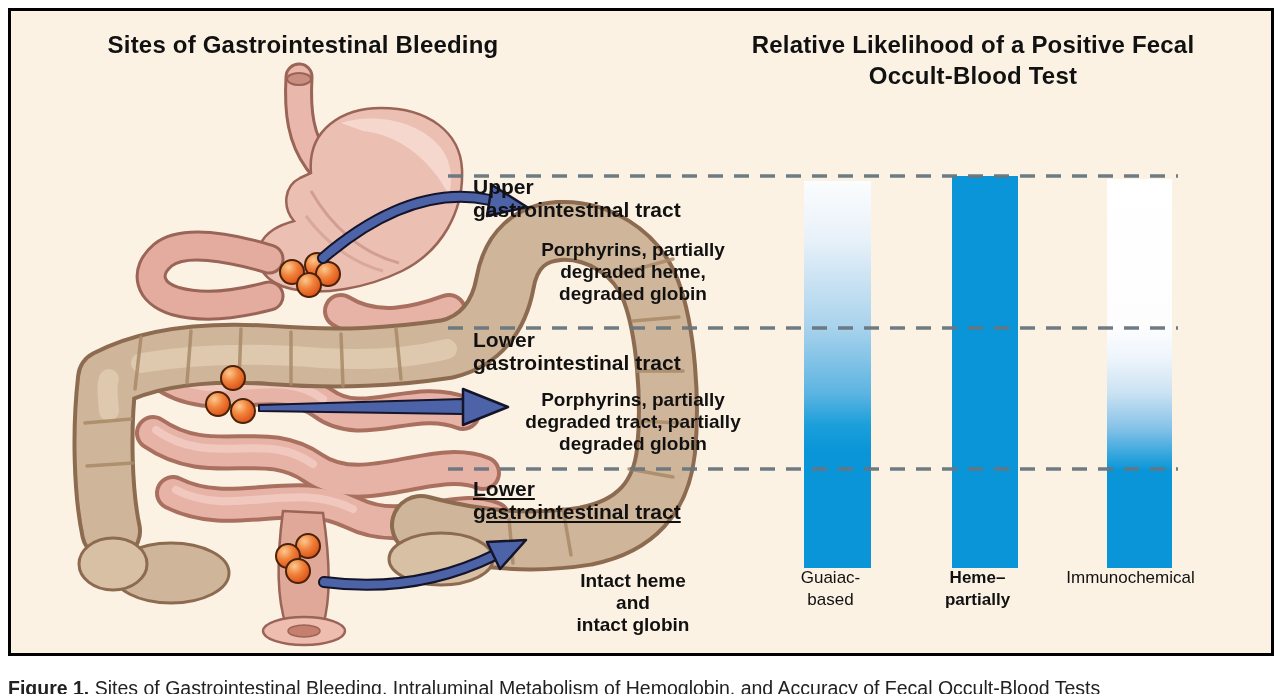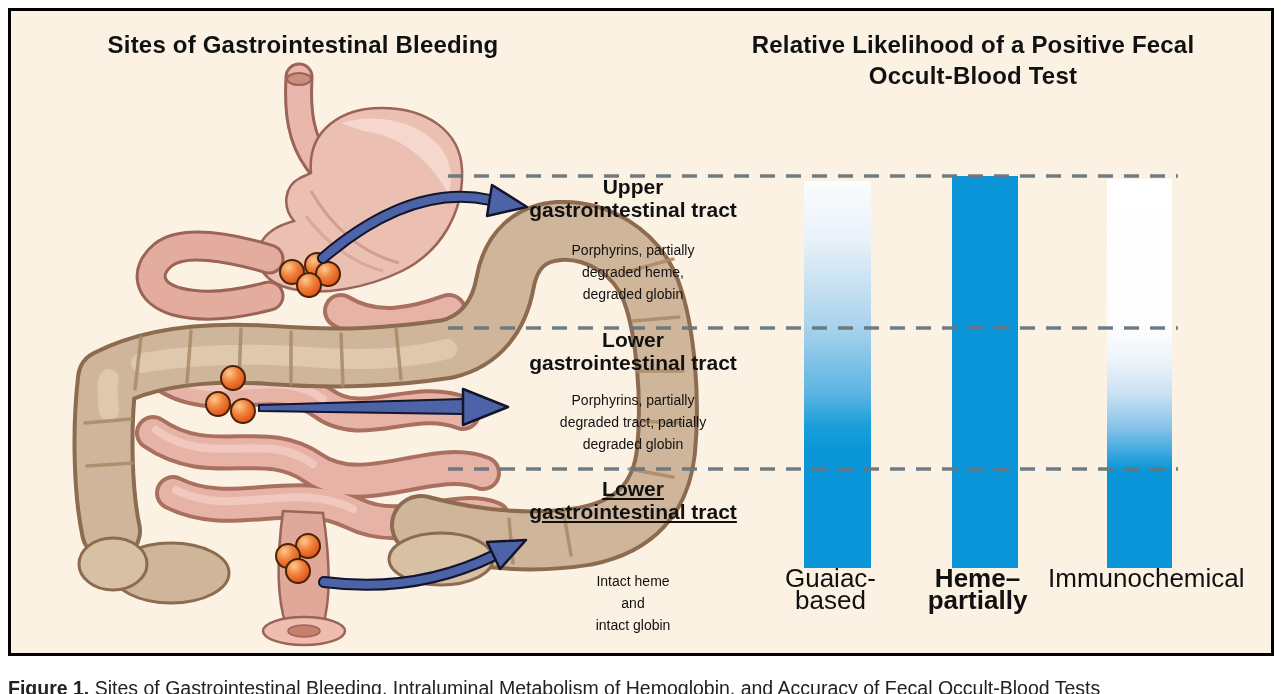--- a/index.html
+++ b/index.html
@@ -3,23 +3,23 @@
 <meta charset="utf-8">
 <style>
   html,body{margin:0;padding:0;background:#ffffff;}
   #page{position:relative;width:1282px;height:694px;background:#ffffff;overflow:hidden;
         font-family:"Liberation Sans","DejaVu Sans",sans-serif;color:#111;}
   #panel{position:absolute;left:8px;top:8px;width:1260px;height:642px;
          border:3px solid #000;background:#fcf2e4;}
   #art{position:absolute;left:11px;top:11px;width:1260px;height:642px;}
   .abs{position:absolute;}
   .ttl{font-weight:bold;font-size:24px;line-height:31px;text-align:center;letter-spacing:.2px;}
-  .sec-ttl{font-weight:bold;font-size:21px;line-height:23px;text-align:center;}
-  .sec-desc{font-size:14px;line-height:22px;text-align:center;}
-  .bar-lbl{font-size:26px;line-height:22px;text-align:center;}
+  .sec-ttl{font-weight:bold;font-size:21px;line-height:23px;text-align:left;}
+  .sec-desc{font-size:19px;line-height:22px;text-align:center;font-weight:bold;}
+  .bar-lbl{font-size:17px;line-height:22px;text-align:center;}
   #caption{position:absolute;left:8px;top:677px;width:1274px;font-size:19.5px;
            white-space:nowrap;overflow:hidden;color:#222;}
   #caption b{font-weight:bold;}
 </style>
 </head>
 <body>
 
 <div id="page">
 
   <div id="panel">

